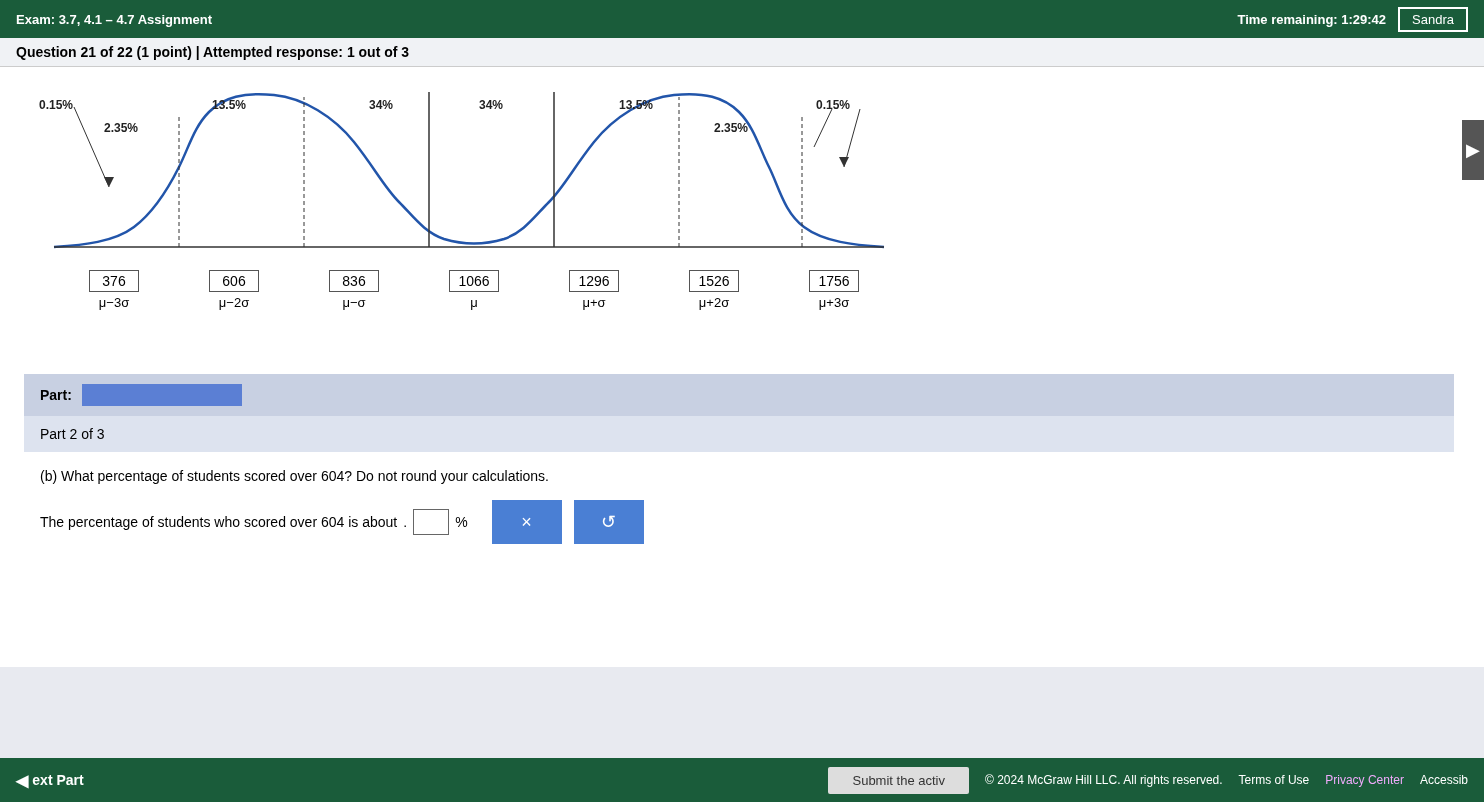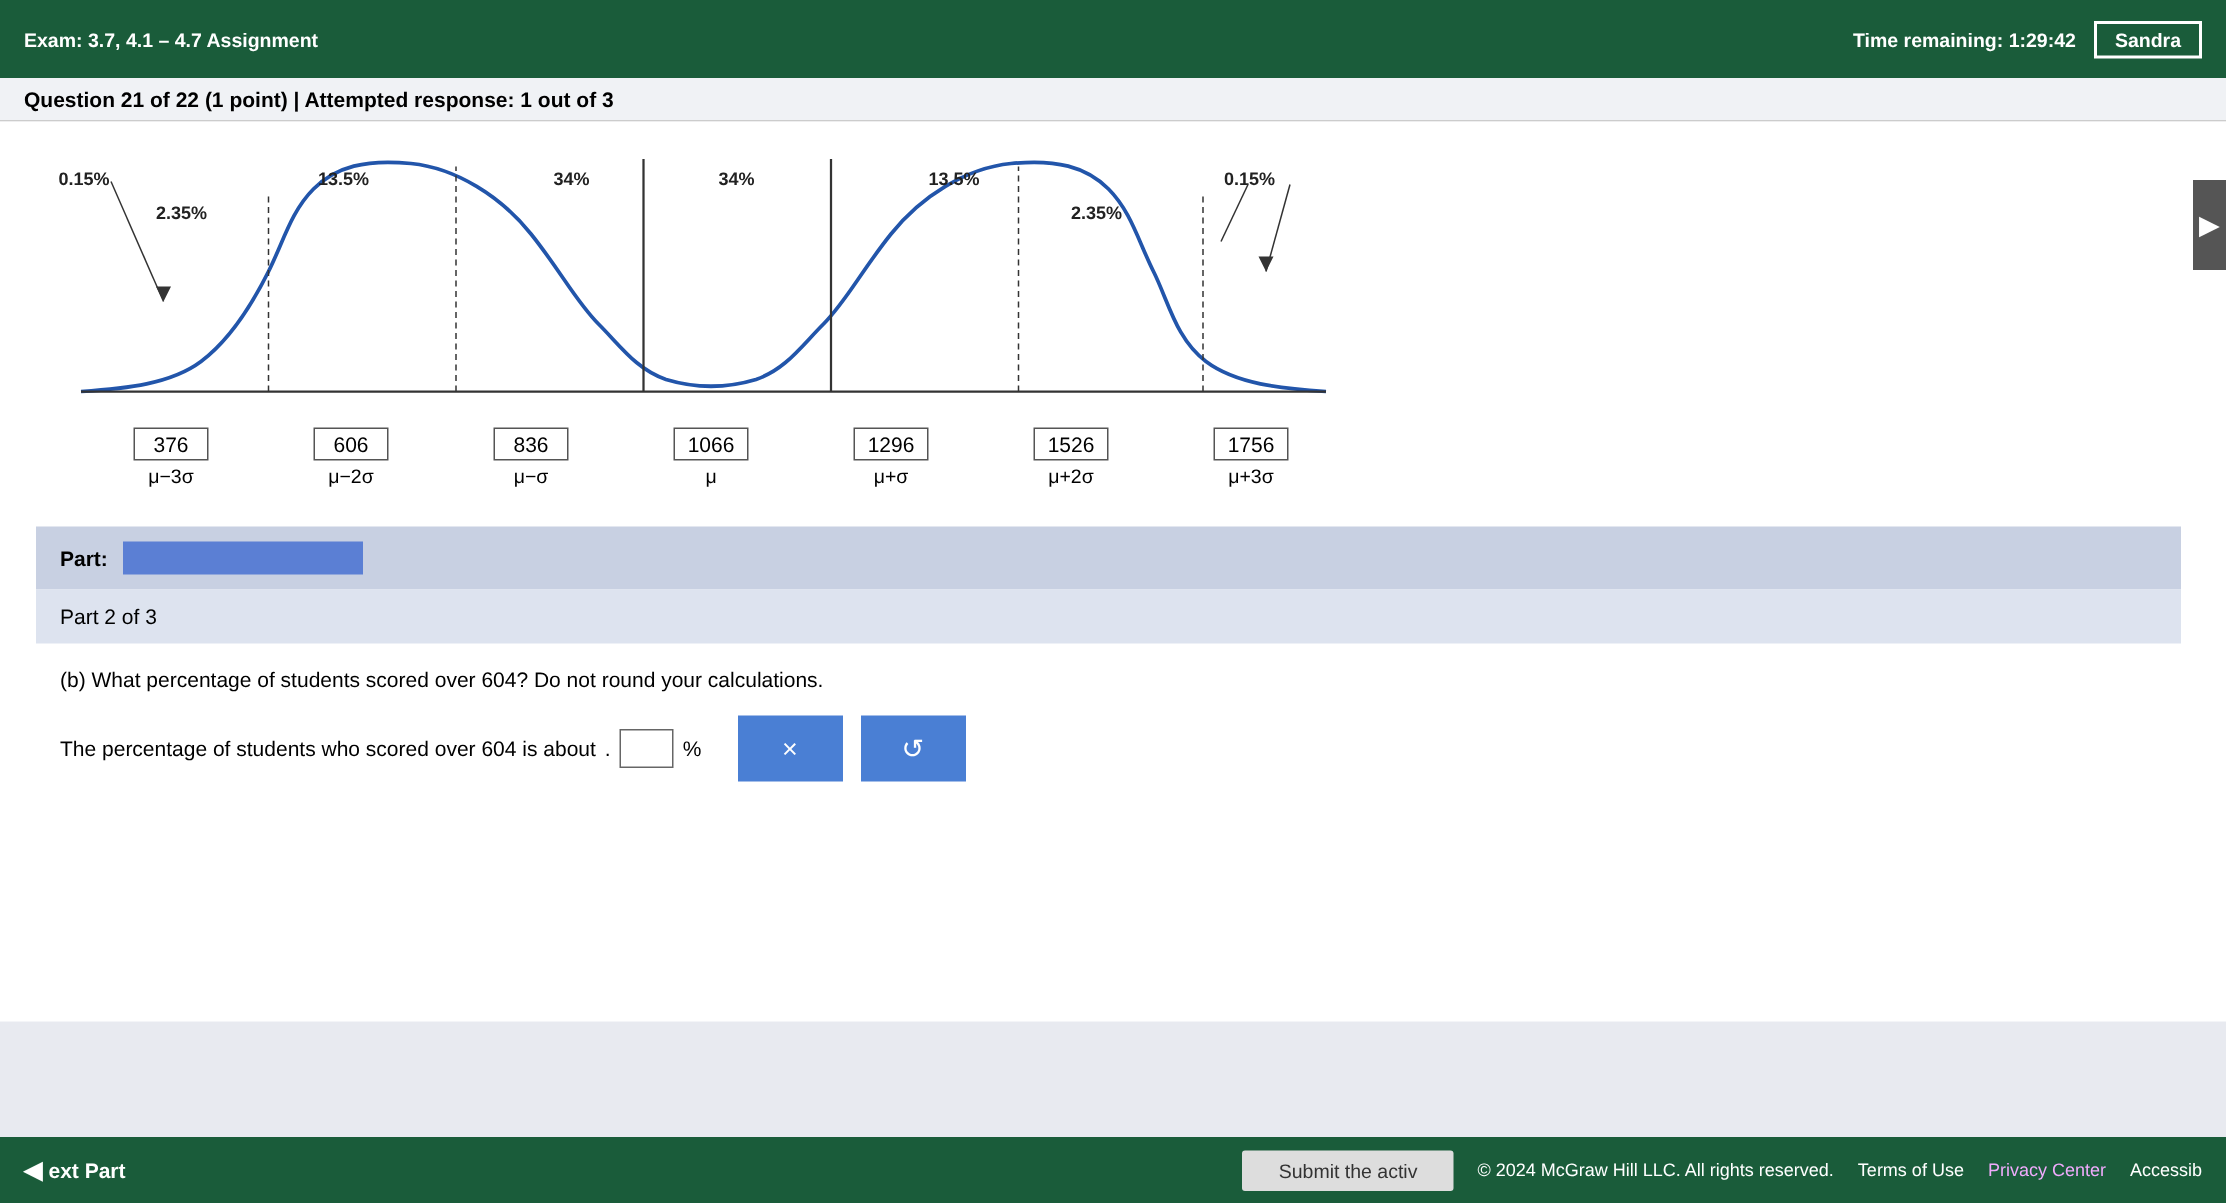--- a/index.html
+++ b/index.html
@@ -13,42 +13,42 @@
     }
 
     
     .top-bar {
       background: #1a5c3a;
       color: white;
       display: flex;
       align-items: center;
       justify-content: space-between;
       padding: 6px 16px;
-      height: 52px;
+      height: 38px;
     }
     .top-bar-left {
       font-size: 13px;
       font-weight: bold;
     }
     .top-bar-right {
       display: flex;
       align-items: center;
       gap: 12px;
     }
     .time-remaining {
       font-size: 13px;
       font-weight: bold;
     }
     .sandra-btn {
       border: 2px solid white;
       color: white;
       background: transparent;
       padding: 3px 12px;
       font-size: 13px;
-      font-weight: bold;
+      font-weight: normal;
       cursor: pointer;
     }
 
     
     .question-bar {
       background: #f0f2f5;
       padding: 6px 16px;
       font-size: 14px;
       font-weight: bold;
       border-bottom: 1px solid #ccc;
@@ -192,21 +192,21 @@
         <div class="value-box">1526</div>
         <div class="value-label">μ+2σ</div>
       </div>
       <div class="value-box-item">
         <div class="value-box">1756</div>
         <div class="value-label">μ+3σ</div>
       </div>
     </div>
   </div>
 
-  <div style="background:#c8d0e2; padding: 10px 16px; margin-top: 26px; display:flex; align-items:center; gap:10px;">
+  <div style="background:#c8d0e2; padding: 10px 16px; margin-top: 64px; display:flex; align-items:center; gap:10px;">
     <span style="font-size:14px; font-weight:bold;">Part:</span>
     <div style="background:#5b7fd4; height:22px; width:160px;"></div>
   </div>
 
   <div style="background:#dde3ef; padding:10px 16px; font-size:14px; font-weight:normal;">Part 2 of 3</div>
 
   <div style="padding:16px 16px 10px 16px; font-size:14px;">(b) What percentage of students scored over 604? Do not round your calculations.</div>
 
   <div style="padding: 6px 16px 20px 16px; display:flex; align-items:center; gap:6px; font-size:14px;">
     <span>The percentage of students who scored over 604 is about</span>

